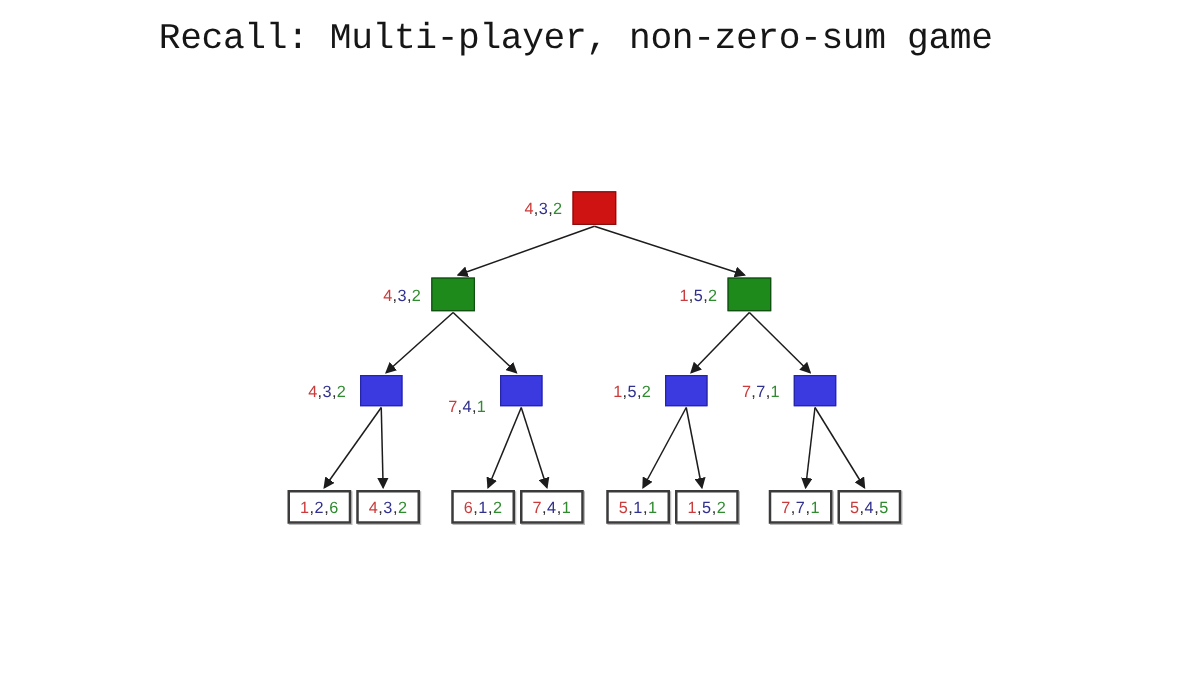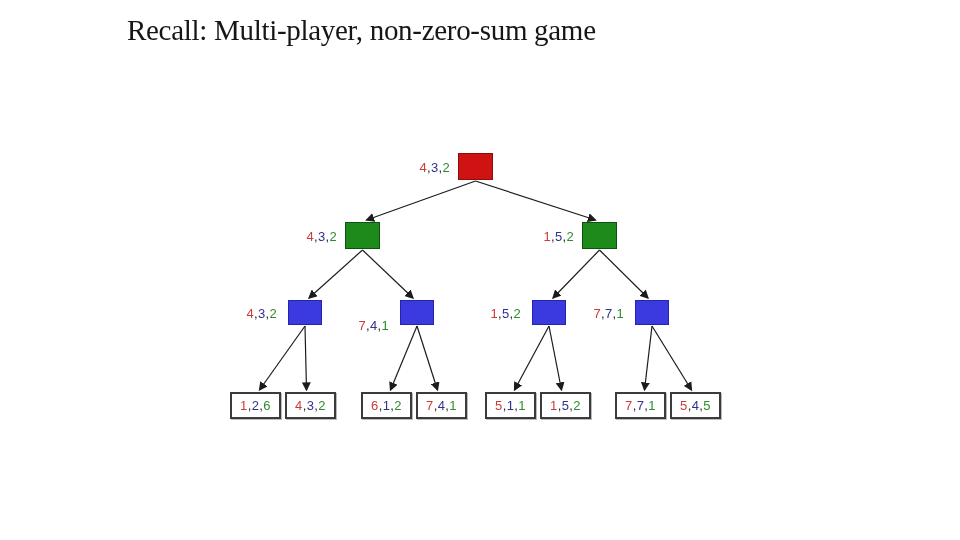--- a/index.html
+++ b/index.html
@@ -17,21 +17,21 @@
   }
   .title {
     position: absolute;
     left: 127px;
     top: 14px;
     margin: 0;
     font-size: 29px;
     font-weight: 400;
     letter-spacing: -0.3px;
     color: #161616;
-    font-family: Liberation Serif, serif;
+    font-family: Liberation Mono, monospace;
     white-space: nowrap;
   }
   .tree {
     position: absolute;
     inset: 0;
     border-radius: 22px;
   }
   #edges {
     position: absolute;
     left: 0;

